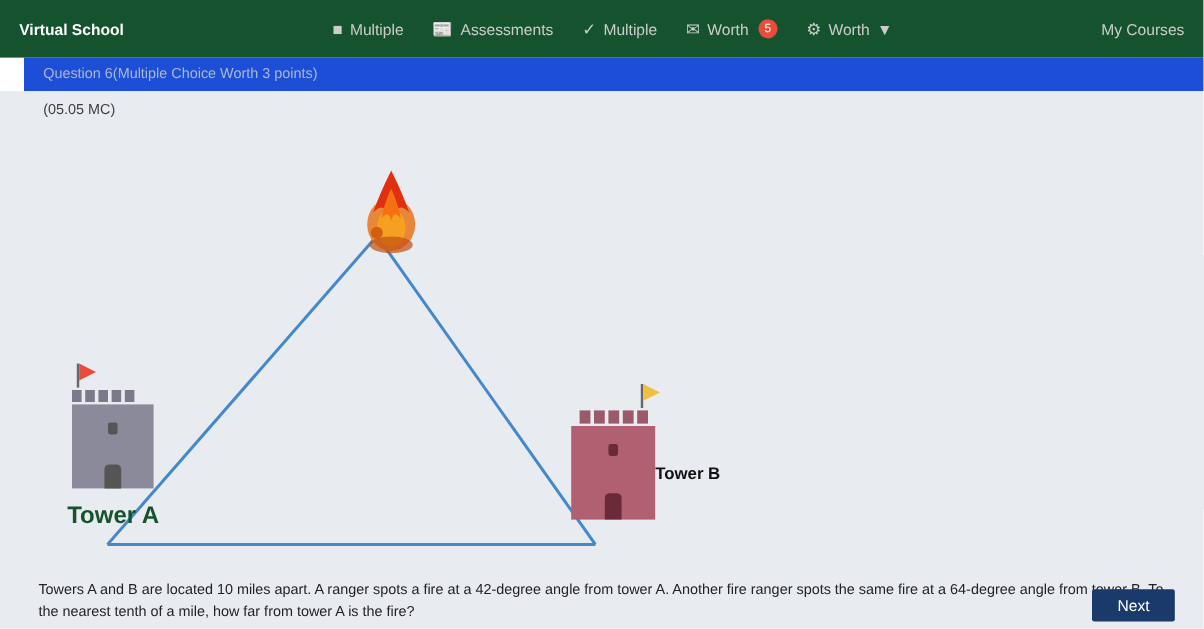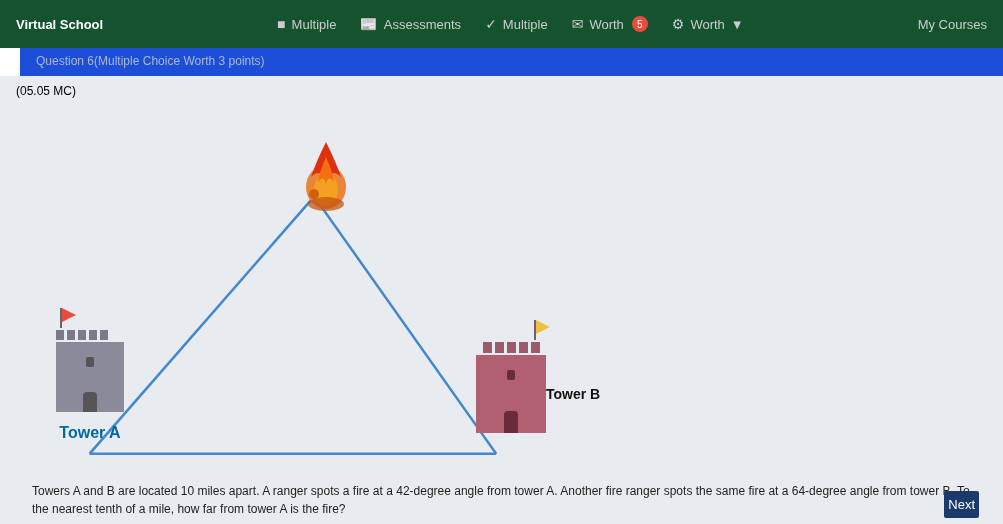--- a/index.html
+++ b/index.html
@@ -75,22 +75,23 @@
     .main-content {
       background: #e8ecf0;
       height: calc(524px - 48px - 28px);
       position: relative;
       overflow: hidden;
       padding: 8px 16px 0;
     }
 
     .question-label {
       font-size: 12px;
-      color: #000000;
+      color: #404040;
       margin-bottom: 4px;
+      margin-left: 20px;
     }
 
     
     .scene {
       position: relative;
       width: 100%;
       height: calc(100% - 20px);
     }
 
     
@@ -106,23 +107,23 @@
     
     .tower-a {
       position: absolute;
       bottom: 80px;
       left: 40px;
       display: flex;
       flex-direction: column;
       align-items: center;
     }
     .tower-a .label {
-      font-size: 16px;
+      font-size: 20px;
       font-weight: bold;
-      color: #0369a1;
+      color: #14532d;
       margin-top: 4px;
     }
 
     
     .tower-b {
       position: absolute;
       bottom: 80px;
       left: 460px;
       display: flex;
       flex-direction: row;
@@ -287,21 +288,21 @@
     .next-btn-area {
       position: absolute;
       bottom: 0;
       right: 0;
       padding: 4px 8px;
     }
     .next-btn {
       background: #1a3a6b;
       color: #fff;
       border: none;
-      padding: 6px 4px;
+      padding: 6px 21px;
       font-size: 13px;
       cursor: pointer;
       border-radius: 2px;
     }
   </style>
 </head>
 <body>
 
 <nav class="navbar">
   <span class="brand">Virtual School</span>

